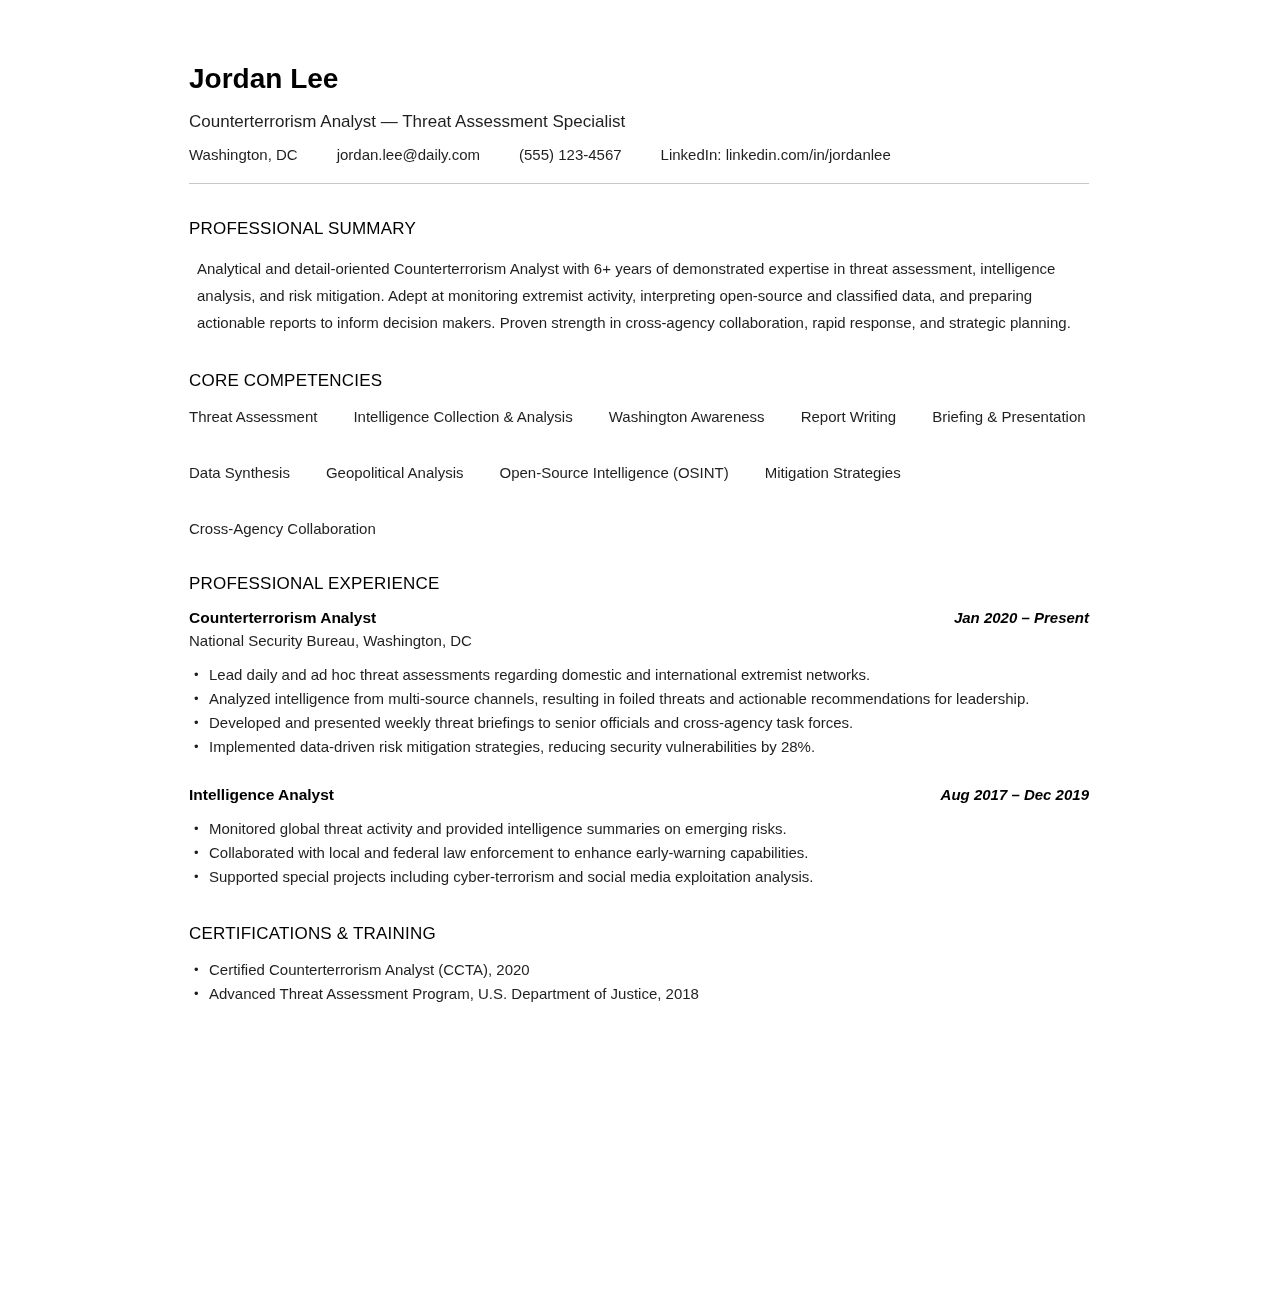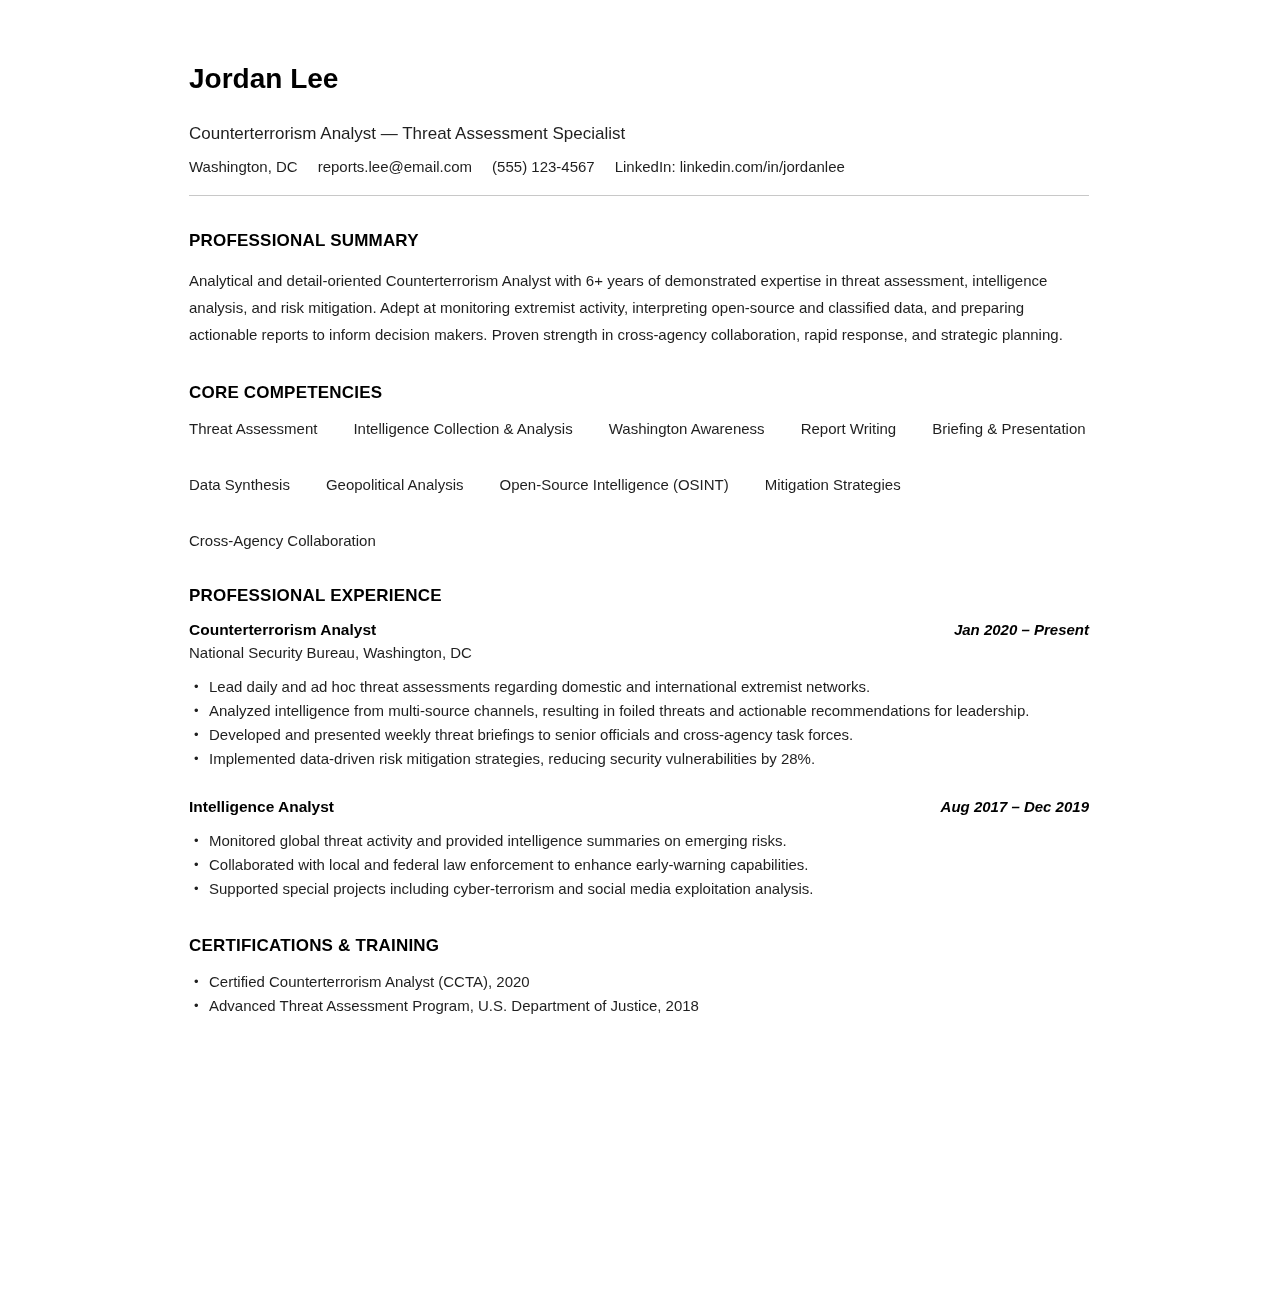--- a/index.html
+++ b/index.html
@@ -20,48 +20,48 @@
     padding-top: 57px;
   }
   h1.name {
     margin: 0;
     font-size: 28px;
     line-height: 44px;
     font-weight: bold;
     color: #000000;
   }
   .subtitle {
-    margin-top: 22px;
+    margin-top: 10px;
     font-size: 17px;
     line-height: 22px;
     color: #1f1f1f;
   }
   .contact {
     margin-top: 12px;
     display: flex;
-    gap: 20px;
+    gap: 39px;
     font-size: 15px;
     line-height: 20px;
     color: #1f1f1f;
   }
   hr.header-divider {
     margin: 18px 0 0 0;
     border: none;
     border-top: 1px solid #c8c8c8;
   }
   h2.section-heading {
     margin: 34px 0 16px 0;
     font-size: 17px;
     line-height: 21px;
-    font-weight: bold;
+    font-weight: normal;
     letter-spacing: 0.2px;
     color: #000000;
   }
   p.summary-text {
-    margin: 0;
+    margin: 8px;
     font-size: 15px;
     line-height: 27px;
     color: #1f1f1f;
   }
   .comp-list {
     display: flex;
     flex-wrap: wrap;
     column-gap: 17px;
     row-gap: 22px;
     font-size: 15px;
@@ -125,21 +125,21 @@
 </head>
 <body>
 
 <div class="page">
 
   <header>
     <h1 class="name">Jordan Lee</h1>
     <div class="subtitle">Counterterrorism Analyst — Threat Assessment Specialist</div>
     <div class="contact">
       <span>Washington, DC</span>
-      <span>reports.lee@email.com</span>
+      <span>jordan.lee@daily.com</span>
       <span>(555) 123-4567</span>
       <span>LinkedIn: linkedin.com/in/jordanlee</span>
     </div>
   </header>
 
   <hr class="header-divider">
 
   <section class="section-summary">
     <h2 class="section-heading">PROFESSIONAL SUMMARY</h2>
     <p class="summary-text">Analytical and detail-oriented Counterterrorism Analyst with 6+ years of demonstrated expertise in threat assessment, intelligence analysis, and risk mitigation. Adept at monitoring extremist activity, interpreting open-source and classified data, and preparing actionable reports to inform decision makers. Proven strength in cross-agency collaboration, rapid response, and strategic planning.</p>

